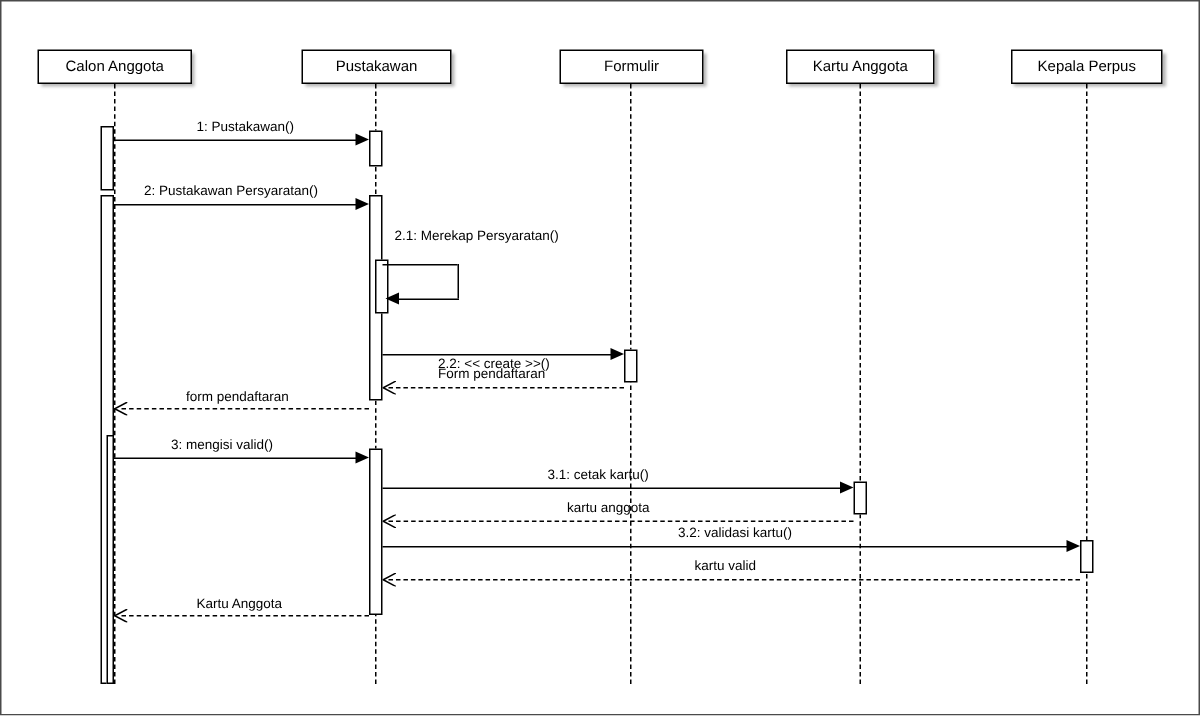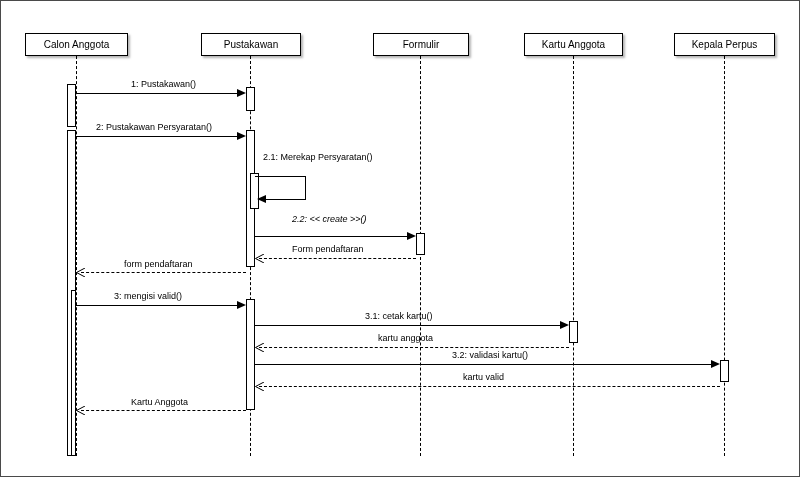--- a/index.html
+++ b/index.html
@@ -126,21 +126,21 @@
   <div class="msg-label" style="left:95px; top:121px;">2: Pustakawan Persyaratan()</div>
   <div class="msg-line" style="left:75px; top:135px; width:166px;"></div>
   <div class="arrow-right" style="left:236px; top:131px;"></div>
 
   <div class="msg-label" style="left:262px; top:151px;">2.1: Merekap Persyaratan()</div>
   <div class="msg-line" style="left:254px; top:175px; width:50px;"></div>
   <div class="vert" style="left:304px; top:175px; height:23px;"></div>
   <div class="msg-line" style="left:264px; top:198px; width:41px;"></div>
   <div class="arrow-left" style="left:256px; top:194px;"></div>
 
-  <div class="msg-label" style="left:291px; top:213px;font-style:italic;">2.2: &lt;&lt; create &gt;&gt;()</div>
+  <div class="msg-label" style="left:291px; top:236px;">2.2: &lt;&lt; create &gt;&gt;()</div>
   <div class="msg-line" style="left:254px; top:235px; width:157px;"></div>
   <div class="arrow-right" style="left:406px; top:231px;"></div>
 
   <div class="msg-label" style="left:291px; top:243px;">Form pendaftaran</div>
   <div class="msg-line dashed" style="left:258px; top:257px; width:157px;"></div>
   <svg class="arrow-open-left" style="left:254px; top:253px;" viewBox="0 0 9 9">
     <path d="M9 0 L0.5 4.5 L9 9" fill="none" stroke="#000000" stroke-width="1"></path>
   </svg>
 
   <div class="msg-label" style="left:123px; top:258px;">form pendaftaran</div>

